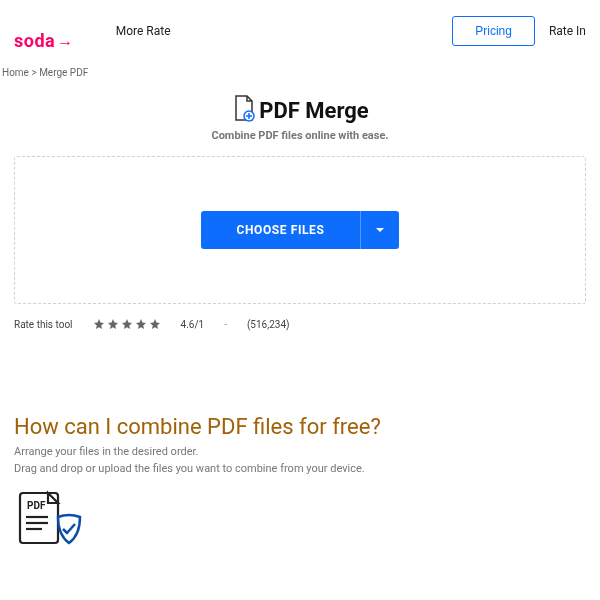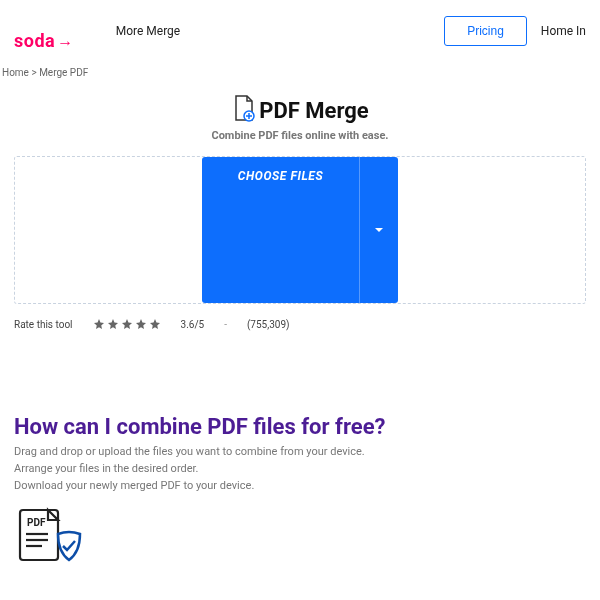--- a/index.html
+++ b/index.html
@@ -20,52 +20,52 @@
 
   
   .hero { text-align: center; padding: 10px 14px 8px; }
   .hero-title-row { display: flex; align-items: center; justify-content: center; gap: 4px; }
   .hero-title { font-size: 22px; font-weight: 700; color: #111; }
   .hero-icon svg { width: 24px; height: 28px; }
   .hero-sub { font-size: 11px; color: #777; margin-top: 3px; font-weight: bold; }
 
   
   .drop-wrap { padding: 6px 14px; }
-  .dropzone { border: 1px dashed #c9d3e0; border-radius: 3px; height: 148px; display: flex; justify-content: center; font-style: italic; }
+  .dropzone { border: 1px dashed #c9d3e0; border-radius: 3px; height: 148px; display: flex; align-items: center; justify-content: center; }
   .choose-btn { display: flex; align-items: stretch; cursor: pointer; }
   .choose-main { background: #0d6efd; color: #fff; font-weight: 700; font-size: 12px; letter-spacing: 0.6px; padding: 12px 36px; border-top-left-radius: 3px; border-bottom-left-radius: 3px; }
   .choose-drop { background: #0d6efd; color: #fff; padding: 12px 14px; border-top-right-radius: 3px; border-bottom-right-radius: 3px; display: flex; align-items: center; border-left: 1px solid rgba(255,255,255,0.3); }
   .choose-drop svg { width: 10px; height: 10px; fill: #fff; }
 
   
   .rating { display: flex; align-items: center; gap: 20px; font-size: 10px; color: #444; padding: 8px 14px 24px; }
   .stars { display: flex; gap: 2px; }
   .star { width: 12px; height: 12px; fill: #666; }
   .rating-sep { color: #999; }
 
   
   .section { padding: 60px 14px 10px; }
-  .section h2 { font-size: 22px; font-weight: 700; color: #4c1d95; margin-bottom: 4px; }
+  .section h2 { font-size: 22px; font-weight: 400; color: #a16207; margin-bottom: 4px; }
   .section p { font-size: 11px; color: #777; line-height: 1.55; }
   .illus { text-align: left; margin-top: 10px; }
   .illus svg { width: 70px; height: 62px; }
 
 </style>
 </head>
 <body>
 
 <div class="header">
   <div class="logo">
     <span>soda</span>
       <span class="logo-arrow">→</span>
   </div>
-  <div class="more-tools">More Merge</div>
+  <div class="more-tools">More Rate</div>
   <div class="header-right">
     <button class="pricing-btn">Pricing</button>
-    <a class="signin">Home In</a>
+    <a class="signin">Rate In</a>
   </div>
 </div>
 
 <div class="breadcrumb">
   <a>Home</a>
   <span>&gt;</span>
   <span>Merge PDF</span>
 </div>
 
 <div class="hero">
@@ -108,30 +108,29 @@
     <svg class="star" viewBox="0 0 24 24">
         <path d="M12 2l2.9 6.9L22 10l-5.5 4.9L18 22l-6-3.5L6 22l1.5-7.1L2 10l7.1-1.1z"></path>
       </svg>
     <svg class="star" viewBox="0 0 24 24">
         <path d="M12 2l2.9 6.9L22 10l-5.5 4.9L18 22l-6-3.5L6 22l1.5-7.1L2 10l7.1-1.1z"></path>
       </svg>
     <svg class="star" viewBox="0 0 24 24">
         <path d="M12 2l2.9 6.9L22 10l-5.5 4.9L18 22l-6-3.5L6 22l1.5-7.1L2 10l7.1-1.1z"></path>
       </svg>
   </span>
-  <span>3.6/5</span>
+  <span>4.6/1</span>
   <span class="rating-sep">-</span>
-  <span>(755,309)</span>
+  <span>(516,234)</span>
 </div>
 
 <div class="section">
   <h2>How can I combine PDF files for free?</h2>
+  <p>Arrange your files in the desired order.</p>
   <p>Drag and drop or upload the files you want to combine from your device.</p>
-  <p>Arrange your files in the desired order.</p>
-  <p>Download your newly merged PDF to your device.</p>
   <div class="illus">
     <svg viewBox="0 0 70 62">
       <rect x="6" y="6" width="38" height="50" rx="3" fill="#fff" stroke="#222" stroke-width="2.2"></rect>
       <path d="M34 6 l10 10 h-10 z" fill="#fff" stroke="#222" stroke-width="2.2"></path>
       <text x="13" y="22" font-size="10" font-weight="700" fill="#222">PDF</text>
       <line x1="12" y1="30" x2="34" y2="30" stroke="#222" stroke-width="2.2"></line>
       <line x1="12" y1="36" x2="34" y2="36" stroke="#222" stroke-width="2.2"></line>
       <line x1="12" y1="42" x2="28" y2="42" stroke="#222" stroke-width="2.2"></line>
       <path d="M44 30 q11 -4 22 0 q0 18 -11 26 q-11 -8 -11 -26 z" fill="#fff" stroke="#0d4ea8" stroke-width="2.5"></path>
       <path d="M49 42 l4 4 l8 -9" fill="none" stroke="#0d4ea8" stroke-width="2.5"></path>

